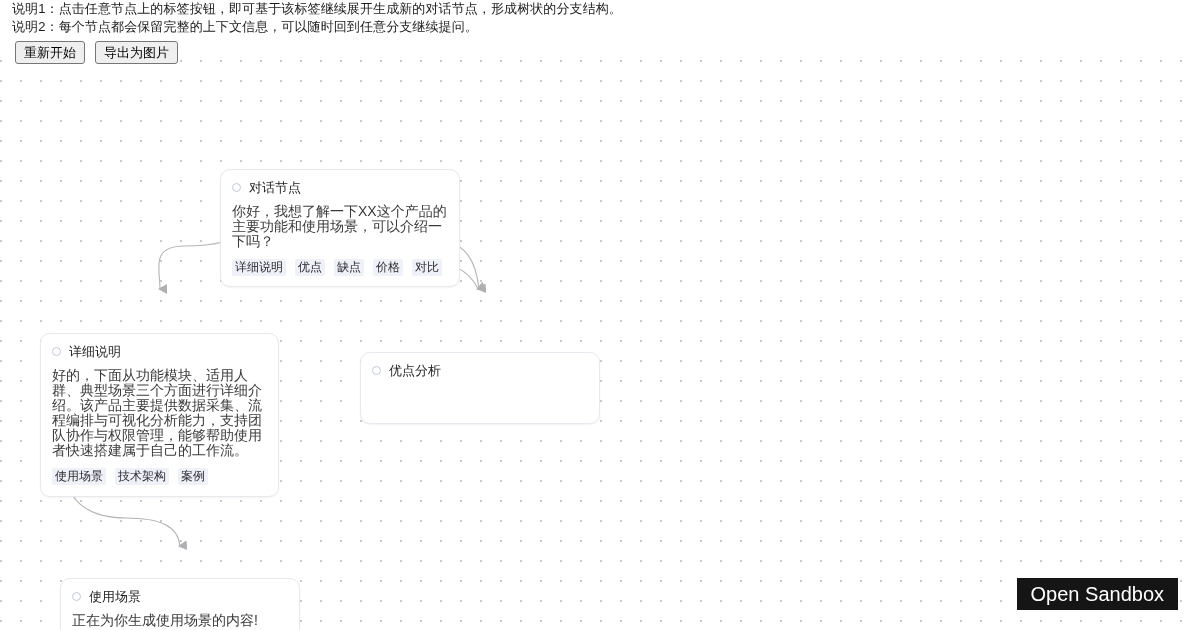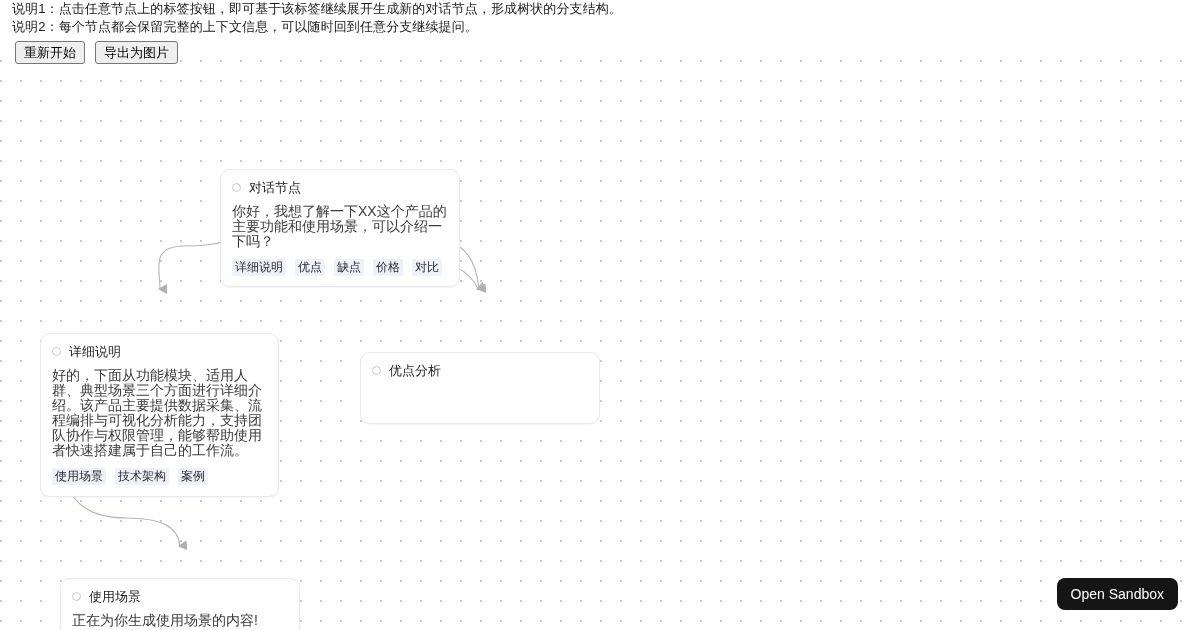--- a/index.html
+++ b/index.html
@@ -134,24 +134,24 @@
   #node-left .node-body { min-height: 86px; }
 
   
   .open-sandbox {
     position: absolute;
     right: 22px;
     bottom: 20px;
     z-index: 60;
     background: #151515;
     color: #ffffff;
-    font-size: 14px;
+    font-size: 20px;
     line-height: 16px;
     border: none;
-    border-radius: 8px;
+    border-radius: 0;
     padding: 8px 14px;
     cursor: pointer;
     font-family: "Liberation Sans", sans-serif;
   }
 </style>
 </head>
 <body>
 
 <div id="root">
 

